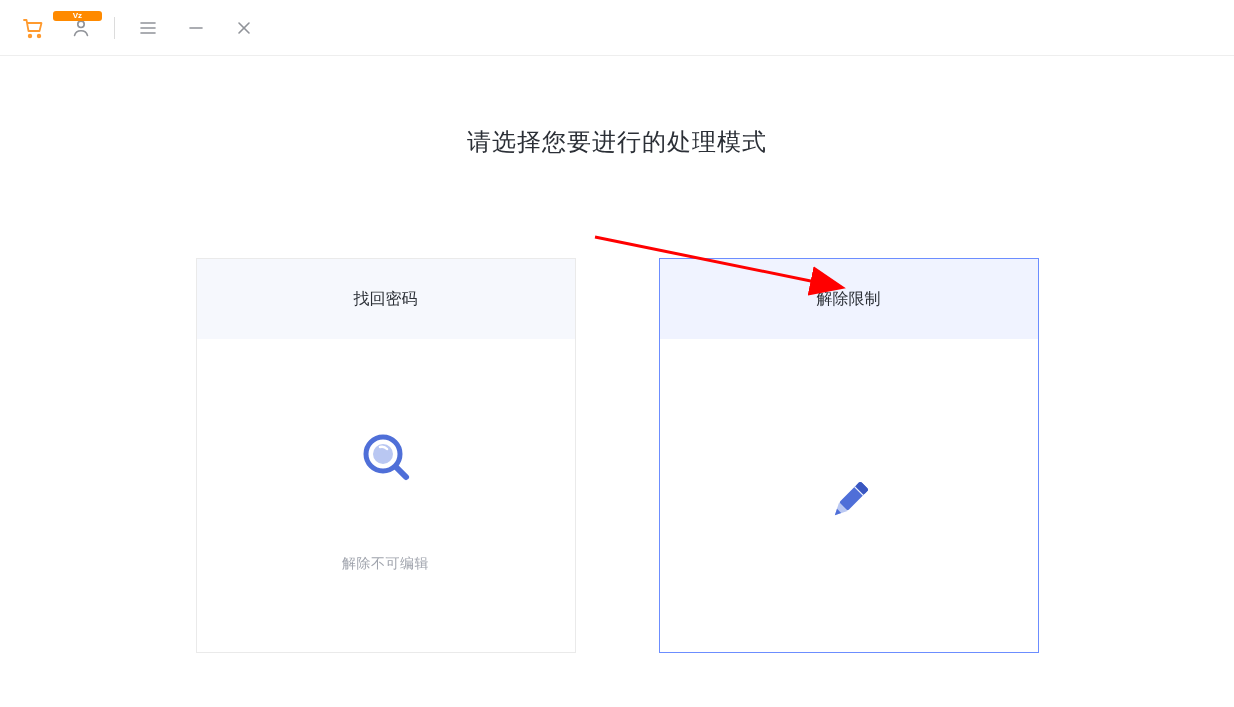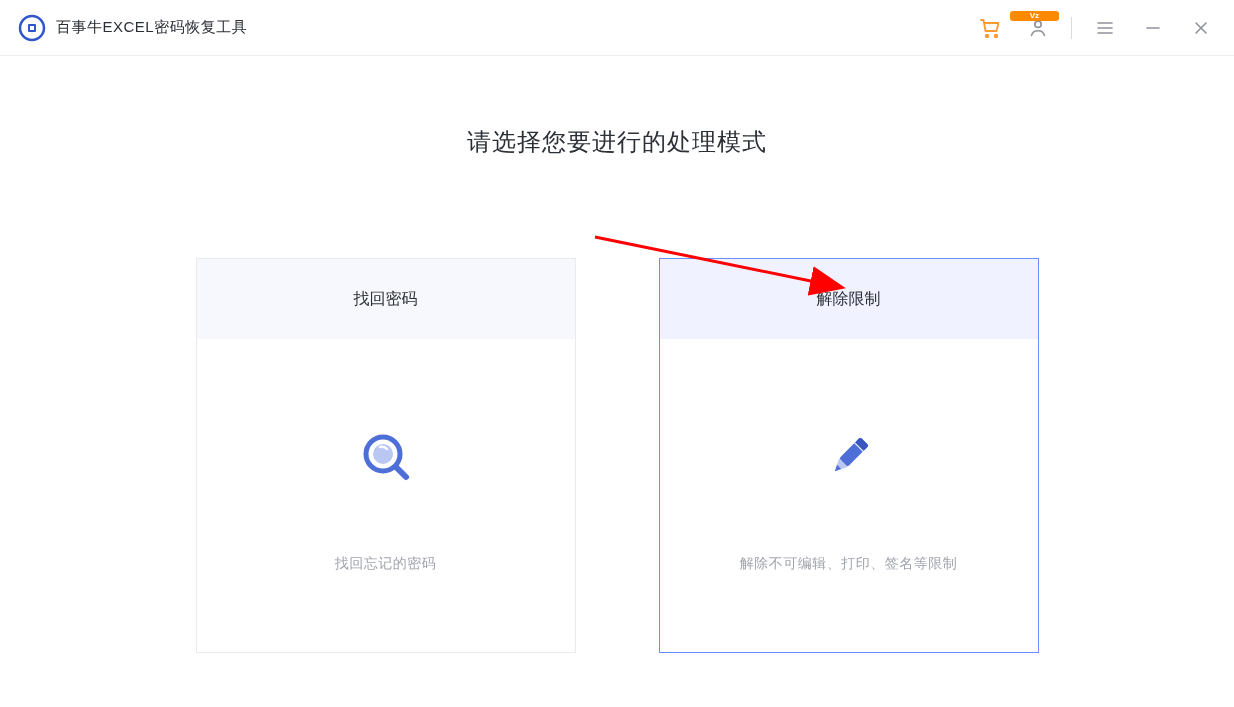--- a/index.html
+++ b/index.html
@@ -136,30 +136,20 @@
       position: absolute;
       left: 590px;
       top: 232px;
       pointer-events: none;
     }
   </style>
 </head>
 <body>
 
 <div class="title-bar">
-  <div class="title-left">
-    <div class="app-logo">
-      <svg width="28" height="28" viewBox="0 0 28 28">
-        <circle cx="14" cy="14" r="12" fill="none" stroke="#2f56c8" stroke-width="2.5"></circle>
-        <rect x="10" y="10" width="8" height="8" fill="#2f56c8" rx="1"></rect>
-        <rect x="12" y="12" width="4" height="4" fill="#ffffff"></rect>
-      </svg>
-    </div>
-    <div class="app-title">百事牛EXCEL密码恢复工具</div>
-  </div>
   <div class="title-right">
     <div class="icon-button">
       <svg width="24" height="24" viewBox="0 0 24 24" fill="none" stroke="#ff9a2e" stroke-width="1.8" stroke-linecap="round" stroke-linejoin="round">
         <circle cx="9" cy="20" r="1.3" fill="#ff9a2e"></circle>
         <circle cx="18" cy="20" r="1.3" fill="#ff9a2e"></circle>
         <path d="M3 4h2.5l2 11h11l2-8H7"></path>
       </svg>
     </div>
     <div class="icon-button">
       <svg width="22" height="22" viewBox="0 0 24 24" fill="none" stroke="#909399" stroke-width="1.8" stroke-linecap="round">
@@ -198,39 +188,38 @@
     <div class="card-title-band">找回密码</div>
     <div class="card-body">
       <div class="card-icon">
         <svg width="56" height="56" viewBox="0 0 56 56">
           <circle cx="25" cy="25" r="17" fill="none" stroke="#4f6fd8" stroke-width="5"></circle>
           <circle cx="25" cy="25" r="10" fill="#b9c7f2"></circle>
           <path d="M22 18 a7 7 0 0 1 7 2" stroke="#ffffff" stroke-width="2.5" fill="none" stroke-linecap="round"></path>
           <line x1="38" y1="38" x2="48" y2="48" stroke="#4f6fd8" stroke-width="6" stroke-linecap="round"></line>
         </svg>
       </div>
-      <div class="card-desc">找回忘记的密码</div>
+      <div class="card-desc">解除不可编辑</div>
     </div>
   </div>
 
   <div class="option-card selected">
     <div class="card-title-band">解除限制</div>
     <div class="card-body">
       <div class="card-icon">
         <svg width="56" height="56" viewBox="0 0 56 56">
           <g transform="rotate(45 28 28)">
             <rect x="22" y="6" width="12" height="30" fill="#4f6fd8" rx="2"></rect>
             <rect x="22" y="6" width="12" height="7" fill="#3a57c0" rx="2"></rect>
             <polygon points="22,36 34,36 28,48" fill="#b9c7f2"></polygon>
             <polygon points="25,42 31,42 28,48" fill="#4f6fd8"></polygon>
             <line x1="22" y1="14" x2="34" y2="14" stroke="#ffffff" stroke-width="1"></line>
           </g>
         </svg>
       </div>
-      <div class="card-desc">解除不可编辑、打印、签名等限制</div>
     </div>
   </div>
 
 </div>
 
 <svg class="annotation-arrow" width="270" height="70" viewBox="0 0 270 70">
   <defs>
     <marker id="arrowhead" markerWidth="12" markerHeight="10" refX="10" refY="5" orient="auto">
       <polygon points="0 0, 12 5, 0 10" fill="#ff0000"></polygon>
     </marker>

